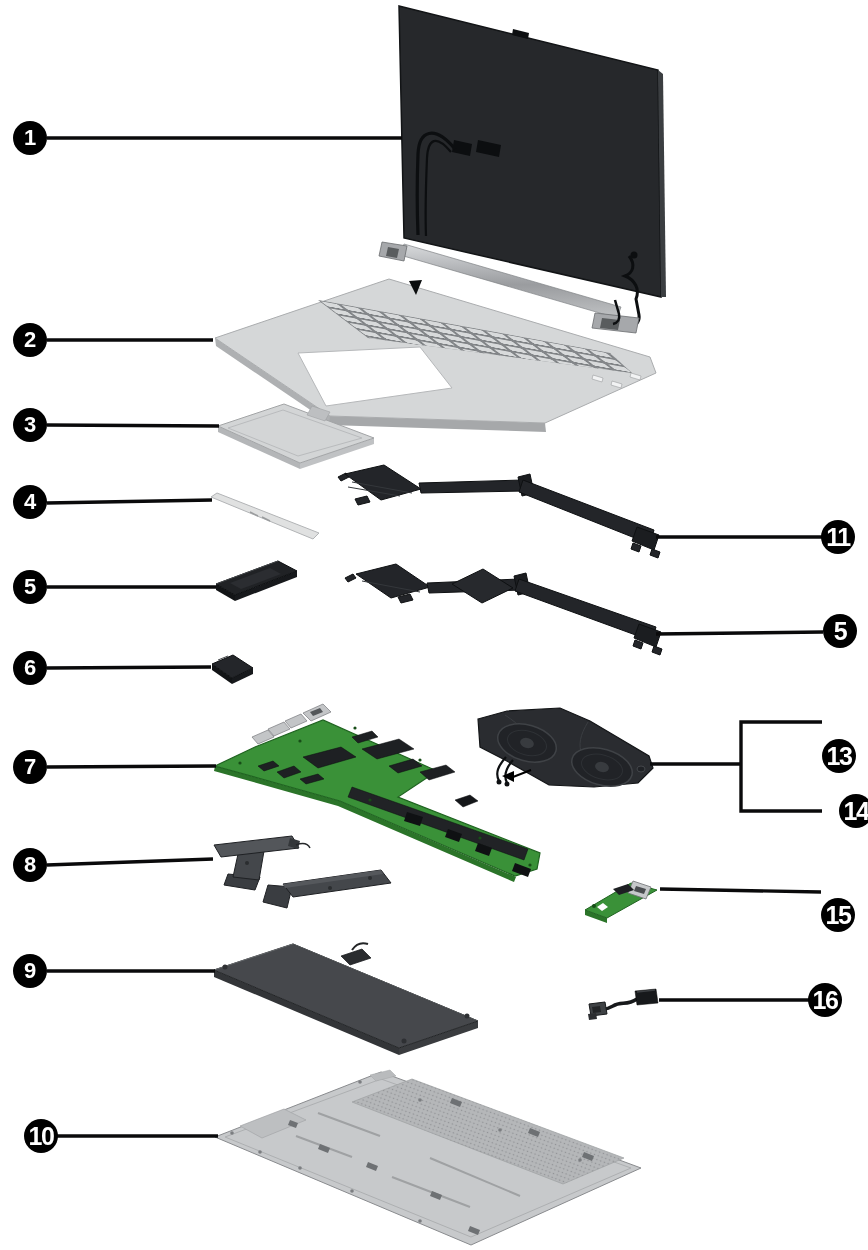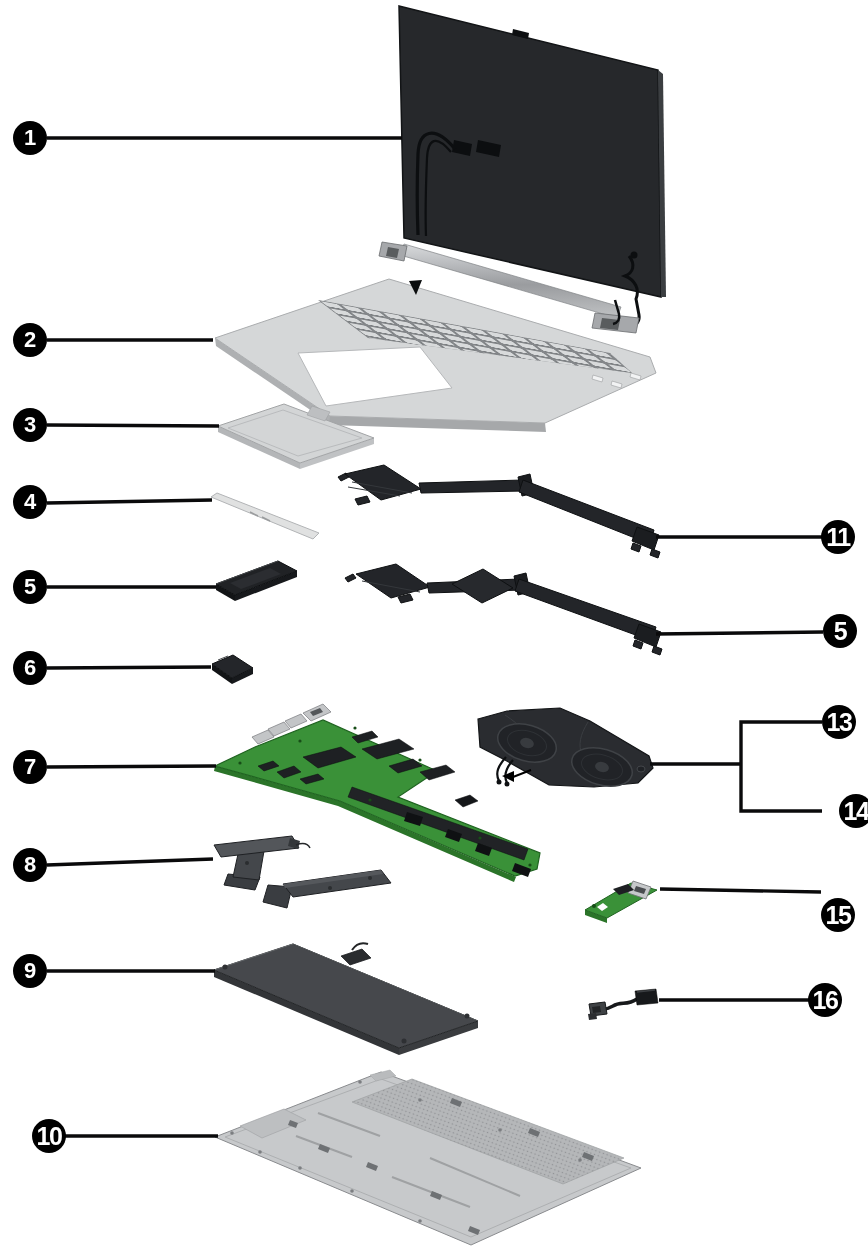--- a/index.html
+++ b/index.html
@@ -302,20 +302,20 @@
 
   <div class="callout" style="left:13px;top:121px">1</div>
   <div class="callout" style="left:13px;top:323px">2</div>
   <div class="callout" style="left:13px;top:408px">3</div>
   <div class="callout" style="left:13px;top:485px">4</div>
   <div class="callout" style="left:13px;top:570px">5</div>
   <div class="callout" style="left:13px;top:651px">6</div>
   <div class="callout" style="left:13px;top:750px">7</div>
   <div class="callout" style="left:13px;top:848px">8</div>
   <div class="callout" style="left:13px;top:954px">9</div>
-  <div class="callout c2" style="left:32px;top:1119px">10</div>
+  <div class="callout c2" style="left:24px;top:1119px">10</div>
   <div class="callout c2" style="left:821px;top:520px">11</div>
   <div class="callout c2" style="left:823px;top:614px">5</div>
-  <div class="callout c2" style="left:822px;top:705px">13</div>
+  <div class="callout c2" style="left:822px;top:739px">13</div>
   <div class="callout c2" style="left:839px;top:794px">14</div>
   <div class="callout c2" style="left:821px;top:898px">15</div>
   <div class="callout c2" style="left:808px;top:983px">16</div>
 </div>
 
 </body></html>

